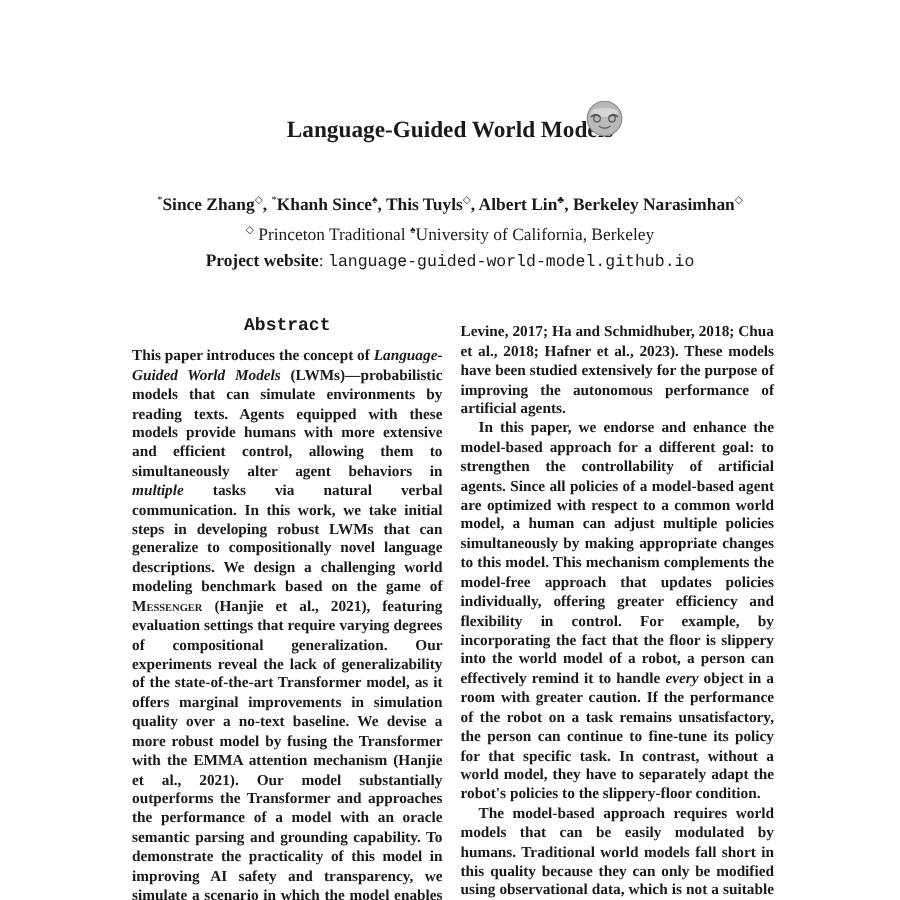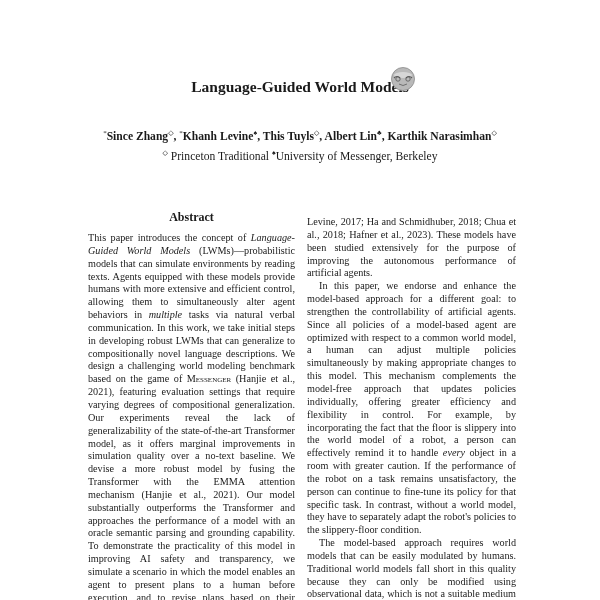--- a/index.html
+++ b/index.html
@@ -8,22 +8,22 @@
   .title-block { position:absolute; left:0; top:78px; width:600px; text-align:center; }
   .title-line { font-weight:bold; font-size:15.5px; line-height:18px; }
   .logo { position:absolute; left:388px; top:66px; width:30px; height:26px; }
   .authors { position:absolute; left:0; top:125px; width:600px; text-align:center; font-size:11.6px; line-height:17px; }
   .authors .b { font-weight:bold; }
   .authors sup { font-size:7px; vertical-align:5px; font-weight:normal; }
   .mono { font-family:"Liberation Mono", "DejaVu Sans Mono", monospace; font-size:11px; }
   .col { position:absolute; top:210px; font-size:10.2px; line-height:12.85px; text-align:justify; }
   .col-left { left:88px; width:207px; }
   .col-right { left:307px; width:209px; top:216px; }
-  .abs-title { font-weight:bold; font-size:12px; text-align:center; margin-bottom:8px; line-height:14px; }
-  .col p { margin:0; text-indent:0; }
+  .abs-title { font-weight:bold; font-size:12px; text-align:center; margin-bottom:8px; line-height:14px;font-family:Liberation Mono, monospace; }
+  .col p { margin:0; text-indent:0;font-weight:bold; }
   .col p.ind { text-indent:12px; }
   .sc { font-variant:small-caps; }
   em { font-style:italic; }
 </style>
 </head>
 <body>
 
 <div class="page">
 
   <div class="title-block">
@@ -34,25 +34,28 @@
     <circle cx="15" cy="13" r="11.5" fill="#b9b9b9" stroke="#8a8a8a" stroke-width="0.8"></circle>
     <ellipse cx="15" cy="9" rx="9" ry="3" fill="#d6d6d6"></ellipse>
     <path d="M6 12 Q9 9 12 12 M18 12 Q21 9 24 12" stroke="#555" stroke-width="1.1" fill="none"></path>
     <circle cx="10" cy="13" r="2.2" fill="none" stroke="#555" stroke-width="0.8"></circle>
     <circle cx="20" cy="13" r="2.2" fill="none" stroke="#555" stroke-width="0.8"></circle>
     <path d="M11 18 Q15 21 19 18" stroke="#666" stroke-width="0.9" fill="none"></path>
   </svg>
 
   <div class="authors">
     <div class="b">
-      <span><sup>*</sup><span>Since Zhang</span><sup>◇</sup><span>, </span></span><span><sup>*</sup><span>Khanh Levine</span><sup>♠</sup><span>, </span></span><span><span>This Tuyls</span><sup>◇</sup><span>, </span></span><span><span>Albert Lin</span><sup>♣</sup><span>, </span></span><span><span>Karthik Narasimhan</span><sup>◇</sup></span>
+      <span><sup>*</sup><span>Since Zhang</span><sup>◇</sup><span>, </span></span><span><sup>*</sup><span>Khanh Since</span><sup>♠</sup><span>, </span></span><span><span>This Tuyls</span><sup>◇</sup><span>, </span></span><span><span>Albert Lin</span><sup>♣</sup><span>, </span></span><span><span>Berkeley Narasimhan</span><sup>◇</sup></span>
     </div>
     <div>
       <sup>◇</sup><span> Princeton Traditional </span>
-      <sup>♠</sup><span>University of Messenger, Berkeley</span>
+      <sup>♠</sup><span>University of California, Berkeley</span>
+    </div>
+    <div>
+      <span class="b">Project website</span><span>: </span><span class="mono">language-guided-world-model.github.io</span>
     </div>
   </div>
 
   <div class="col col-left">
     <div class="abs-title">Abstract</div>
     <p><span>This paper introduces the concept of </span><em>Language-Guided World Models</em><span> (LWMs)—probabilistic models that can simulate environments by reading texts. Agents equipped with these models provide humans with more extensive and efficient control, allowing them to simultaneously alter agent behaviors in </span><em>multiple</em><span> tasks via natural verbal communication. In this work, we take initial steps in developing robust LWMs that can generalize to compositionally novel language descriptions. We design a challenging world modeling benchmark based on the game of </span><span class="sc">Messenger</span><span> (Hanjie et al., 2021), featuring evaluation settings that require varying degrees of compositional generalization. Our experiments reveal the lack of generalizability of the state-of-the-art Transformer model, as it offers marginal improvements in simulation quality over a no-text baseline. We devise a more robust model by fusing the Transformer with the EMMA attention mechanism (Hanjie et al., 2021). Our model substantially outperforms the Transformer and approaches the performance of a model with an oracle semantic parsing and grounding capability. To demonstrate the practicality of this model in improving AI safety and transparency, we simulate a scenario in which the model enables an agent to present plans to a human before execution, and to revise plans based on their language feedback.</span></p>
   </div>
 
   <div class="col col-right">
     <p>Levine, 2017; Ha and Schmidhuber, 2018; Chua et al., 2018; Hafner et al., 2023). These models have been studied extensively for the purpose of improving the autonomous performance of artificial agents.</p>

